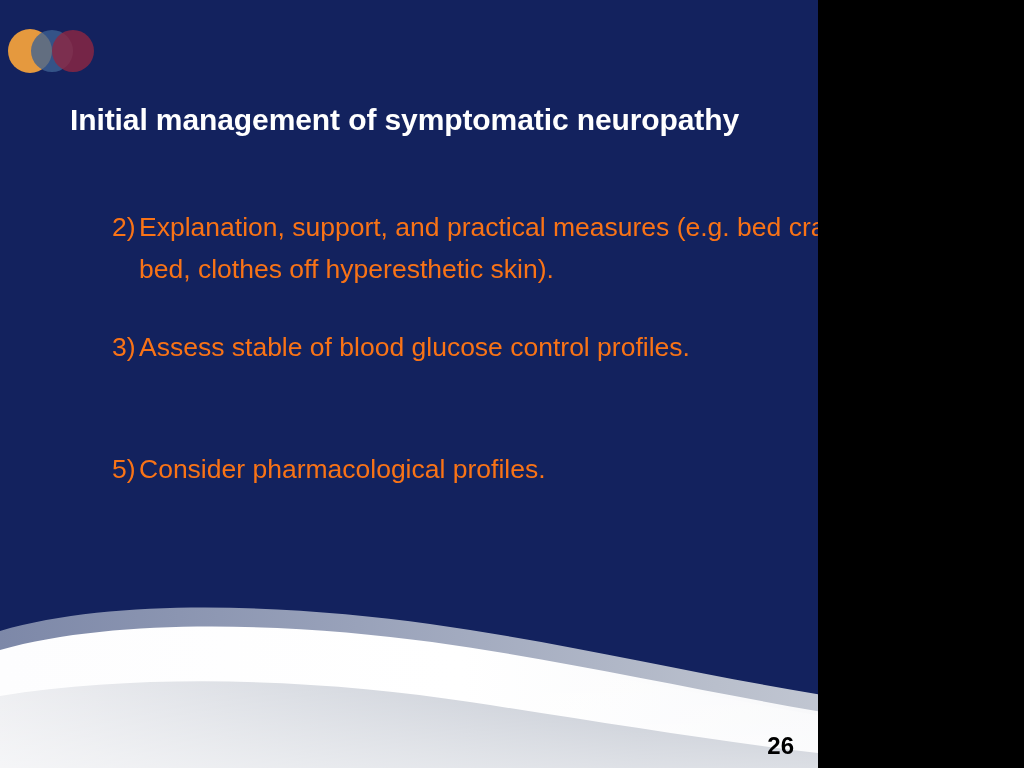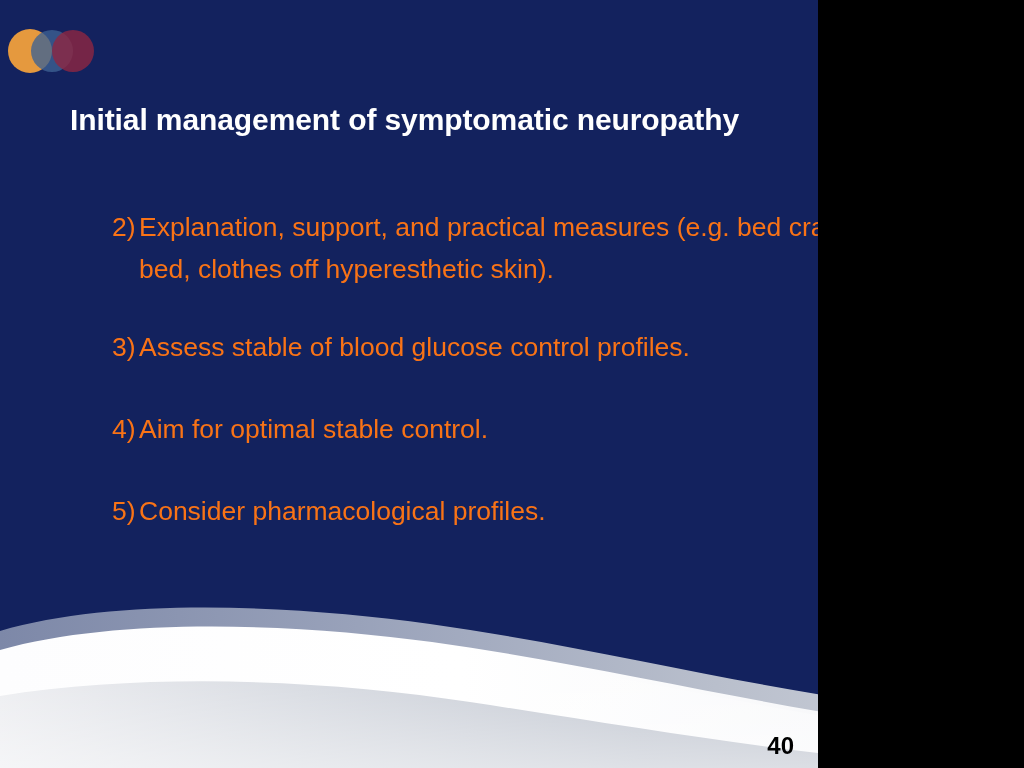--- a/index.html
+++ b/index.html
@@ -110,21 +110,20 @@
   <div id="body-list">
 
     <p class="item"><span class="hang">2)</span><span>Explanation, support, and practical measures (e.g. bed cradle to lift bed, clothes off hyperesthetic skin).</span></p>
 
     <div class="gap-a"></div>
 
     <p class="item"><span class="hang">3)</span><span>Assess stable of blood glucose control profiles.</span></p>
 
     <div class="gap-b"></div>
 
-    <p class="item"><span class="hang">4)</span><span>Aim for optimal stable control.</span></p>
 
     <div class="gap-c"></div>
 
     <p class="item"><span class="hang">5)</span><span>Consider pharmacological profiles.</span></p>
 
   </div>
 
   <div id="wave">
     <svg width="1024" height="200" viewBox="0 0 1024 200" preserveAspectRatio="none" xmlns="http://www.w3.org/2000/svg">
       <defs>
@@ -154,15 +153,15 @@
       <path d="M0,63 C120,28 300,38 430,56 C600,80 760,122 900,138 C950,143 995,144 1024,142 L1024,200 L0,200 Z" fill="url(#gradUpper)"></path>
 
       <path d="M0,82 C120,48 300,56 432,74 C604,98 770,140 906,156 C952,161 996,162 1024,160 L1024,200 L0,200 Z" fill="url(#gradWhite)"></path>
 
       <path d="M0,128 C150,104 330,112 470,134 C640,160 800,188 940,196 C975,198 1002,199 1024,199 L1024,200 L0,200 Z" fill="url(#gradLower)"></path>
 
       <path d="M0,86 C120,52 300,60 432,78 C604,102 770,144 906,160 C952,165 996,166 1024,164 L1024,200 L0,200 Z" fill="url(#gradSoft)"></path>
     </svg>
   </div>
 
-  <div id="page-number">40</div>
+  <div id="page-number">26</div>
 
 </div>
 
 </body></html>

